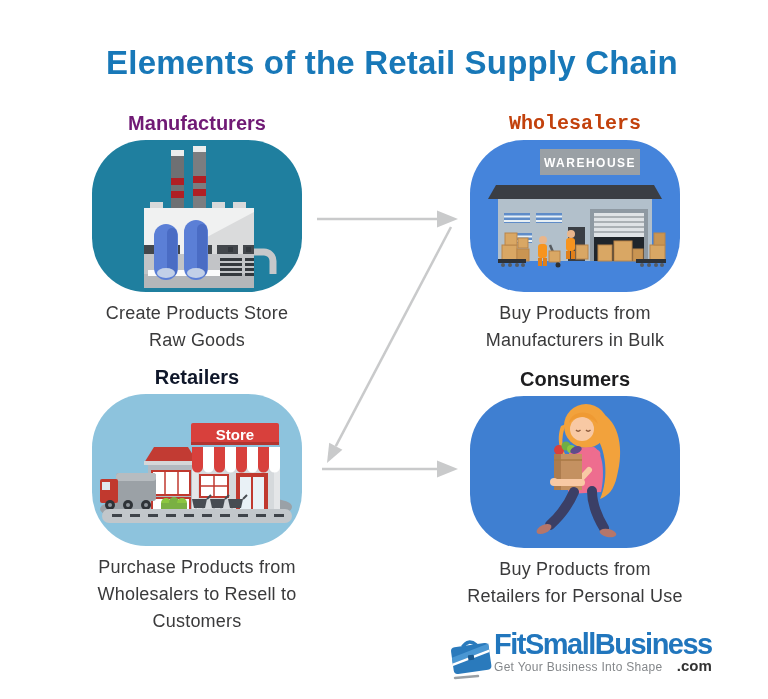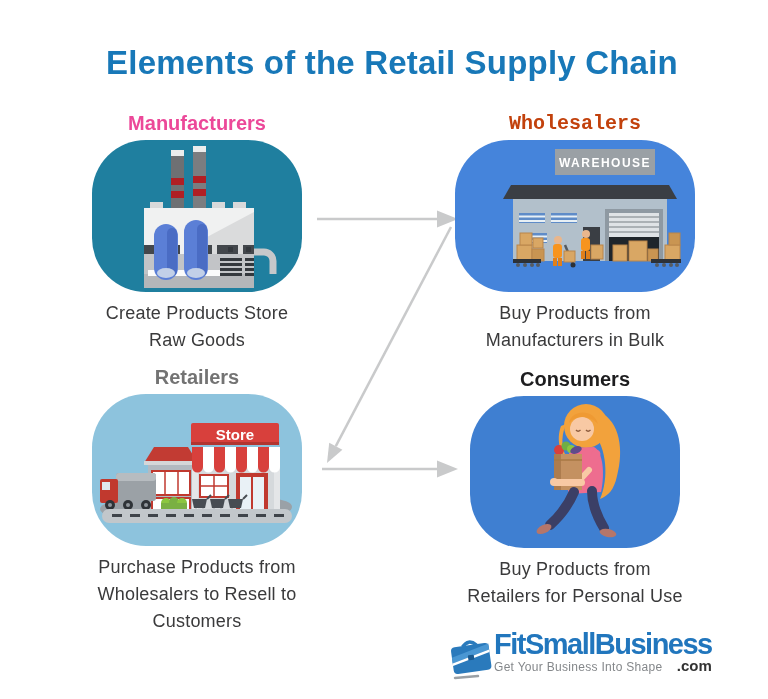--- a/index.html
+++ b/index.html
@@ -50,21 +50,21 @@
       <line x1="451" y1="227" x2="335.8" y2="446.2" stroke="#c9cacb" stroke-width="2.5"></line>
       <polygon points="327,463 342.4,449.7 329.2,442.7" fill="#c9cacb"></polygon>
     </g>
     <g>
       <line x1="322" y1="469" x2="437" y2="469" stroke="#c9cacb" stroke-width="2.5"></line>
       <polygon points="437,460.5 458,469 437,477.5" fill="#c9cacb"></polygon>
     </g>
   </svg>
 
   <section class="node node-manufacturers">
-    <h2 class="heading" style="color: #ec4899;">Manufacturers</h2>
+    <h2 class="heading" style="color: #701a75;">Manufacturers</h2>
     <div class="tile" style="background: rgb(31, 127, 159);">
       <svg viewBox="0 0 210 152">
 
         <g>
           <rect x="79" y="10" width="13" height="60" fill="#6e7073"></rect>
           <rect x="79" y="10" width="13" height="6" fill="#eceded"></rect>
           <rect x="79" y="38" width="13" height="7" fill="#b01f24"></rect>
           <rect x="79" y="51" width="13" height="7" fill="#b01f24"></rect>
           <rect x="101" y="6" width="13" height="64" fill="#7b7d80"></rect>
           <rect x="101" y="6" width="13" height="6" fill="#eceded"></rect>
@@ -114,21 +114,21 @@
 
         <path d="M162 112 h10 a9 9 0 0 1 9 9 v13" stroke="#c6c8ca" stroke-width="7" fill="none"></path>
       </svg>
     </div>
     <p class="caption" style="color: rgb(58, 58, 59);">Create Products Store
 Raw Goods</p>
   </section>
 
   <section class="node node-wholesalers">
     <h2 class="heading" style="color: #c2410c; font-family: Liberation Mono, monospace;">Wholesalers</h2>
-    <div class="tile" style="background: rgb(69, 132, 219); padding-left: 30px;">
+    <div class="tile" style="background: rgb(69, 132, 219);">
       <svg viewBox="0 0 210 150">
 
         <rect x="70" y="8" width="100" height="26" fill="#9aa0a5"></rect>
         <text x="120" y="26" text-anchor="middle" font-size="12" font-weight="bold" letter-spacing="1.5" fill="#ffffff" font-family="Liberation Sans, sans-serif">WAREHOUSE</text>
 
         <polygon points="26,44 184,44 192,58 18,58" fill="#3a3e44"></polygon>
         <rect x="28" y="58" width="154" height="62" fill="#b2c0cb"></rect>
 
         <g>
           <g>
@@ -203,21 +203,21 @@
           <circle cx="186" cy="124" r="2" fill="#565b61"></circle>
             <circle cx="192" cy="124" r="2" fill="#565b61"></circle>
         </g>
       </svg>
     </div>
     <p class="caption" style="color: rgb(58, 58, 59);">Buy Products from
 Manufacturers in Bulk</p>
   </section>
 
   <section class="node node-retailers">
-    <h2 class="heading" style="color: #737373;">Retailers</h2>
+    <h2 class="heading" style="color: #0f172a;">Retailers</h2>
     <div class="tile" style="background: rgb(141, 195, 221);">
       <svg viewBox="0 0 210 150">
 
         <ellipse cx="36" cy="114" rx="28" ry="9" fill="#9aa1a7"></ellipse>
         <ellipse cx="180" cy="112" rx="20" ry="8" fill="#9aa1a7"></ellipse>
 
         <g>
           <rect x="56" y="68" width="46" height="50" fill="#b2bac1"></rect>
           <polygon points="52,68 106,68 96,52 62,52" fill="#c23b33"></polygon>
           <rect x="52" y="66" width="54" height="4" fill="#d4d7d9"></rect>

